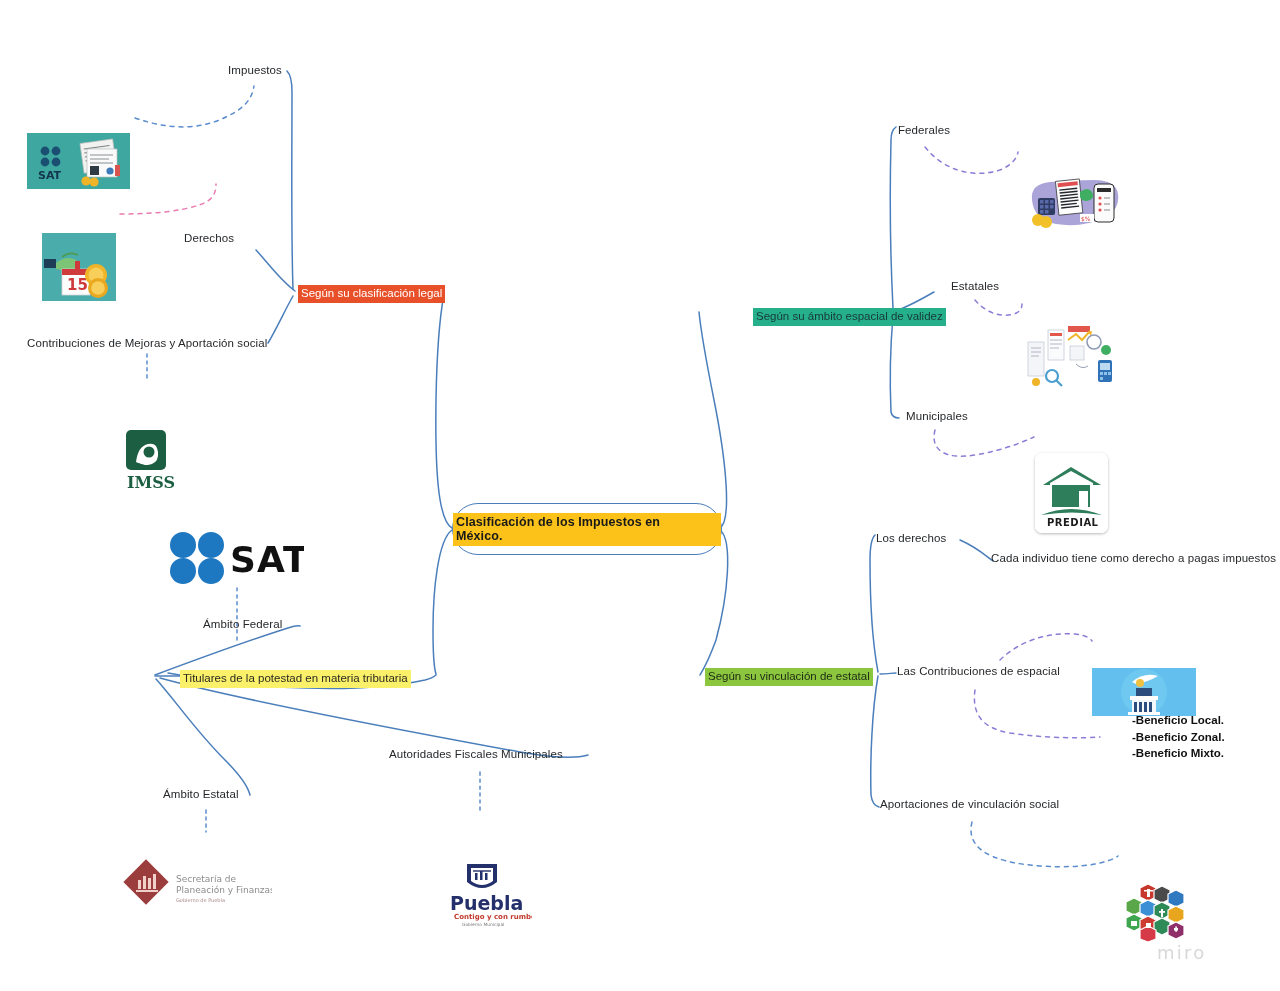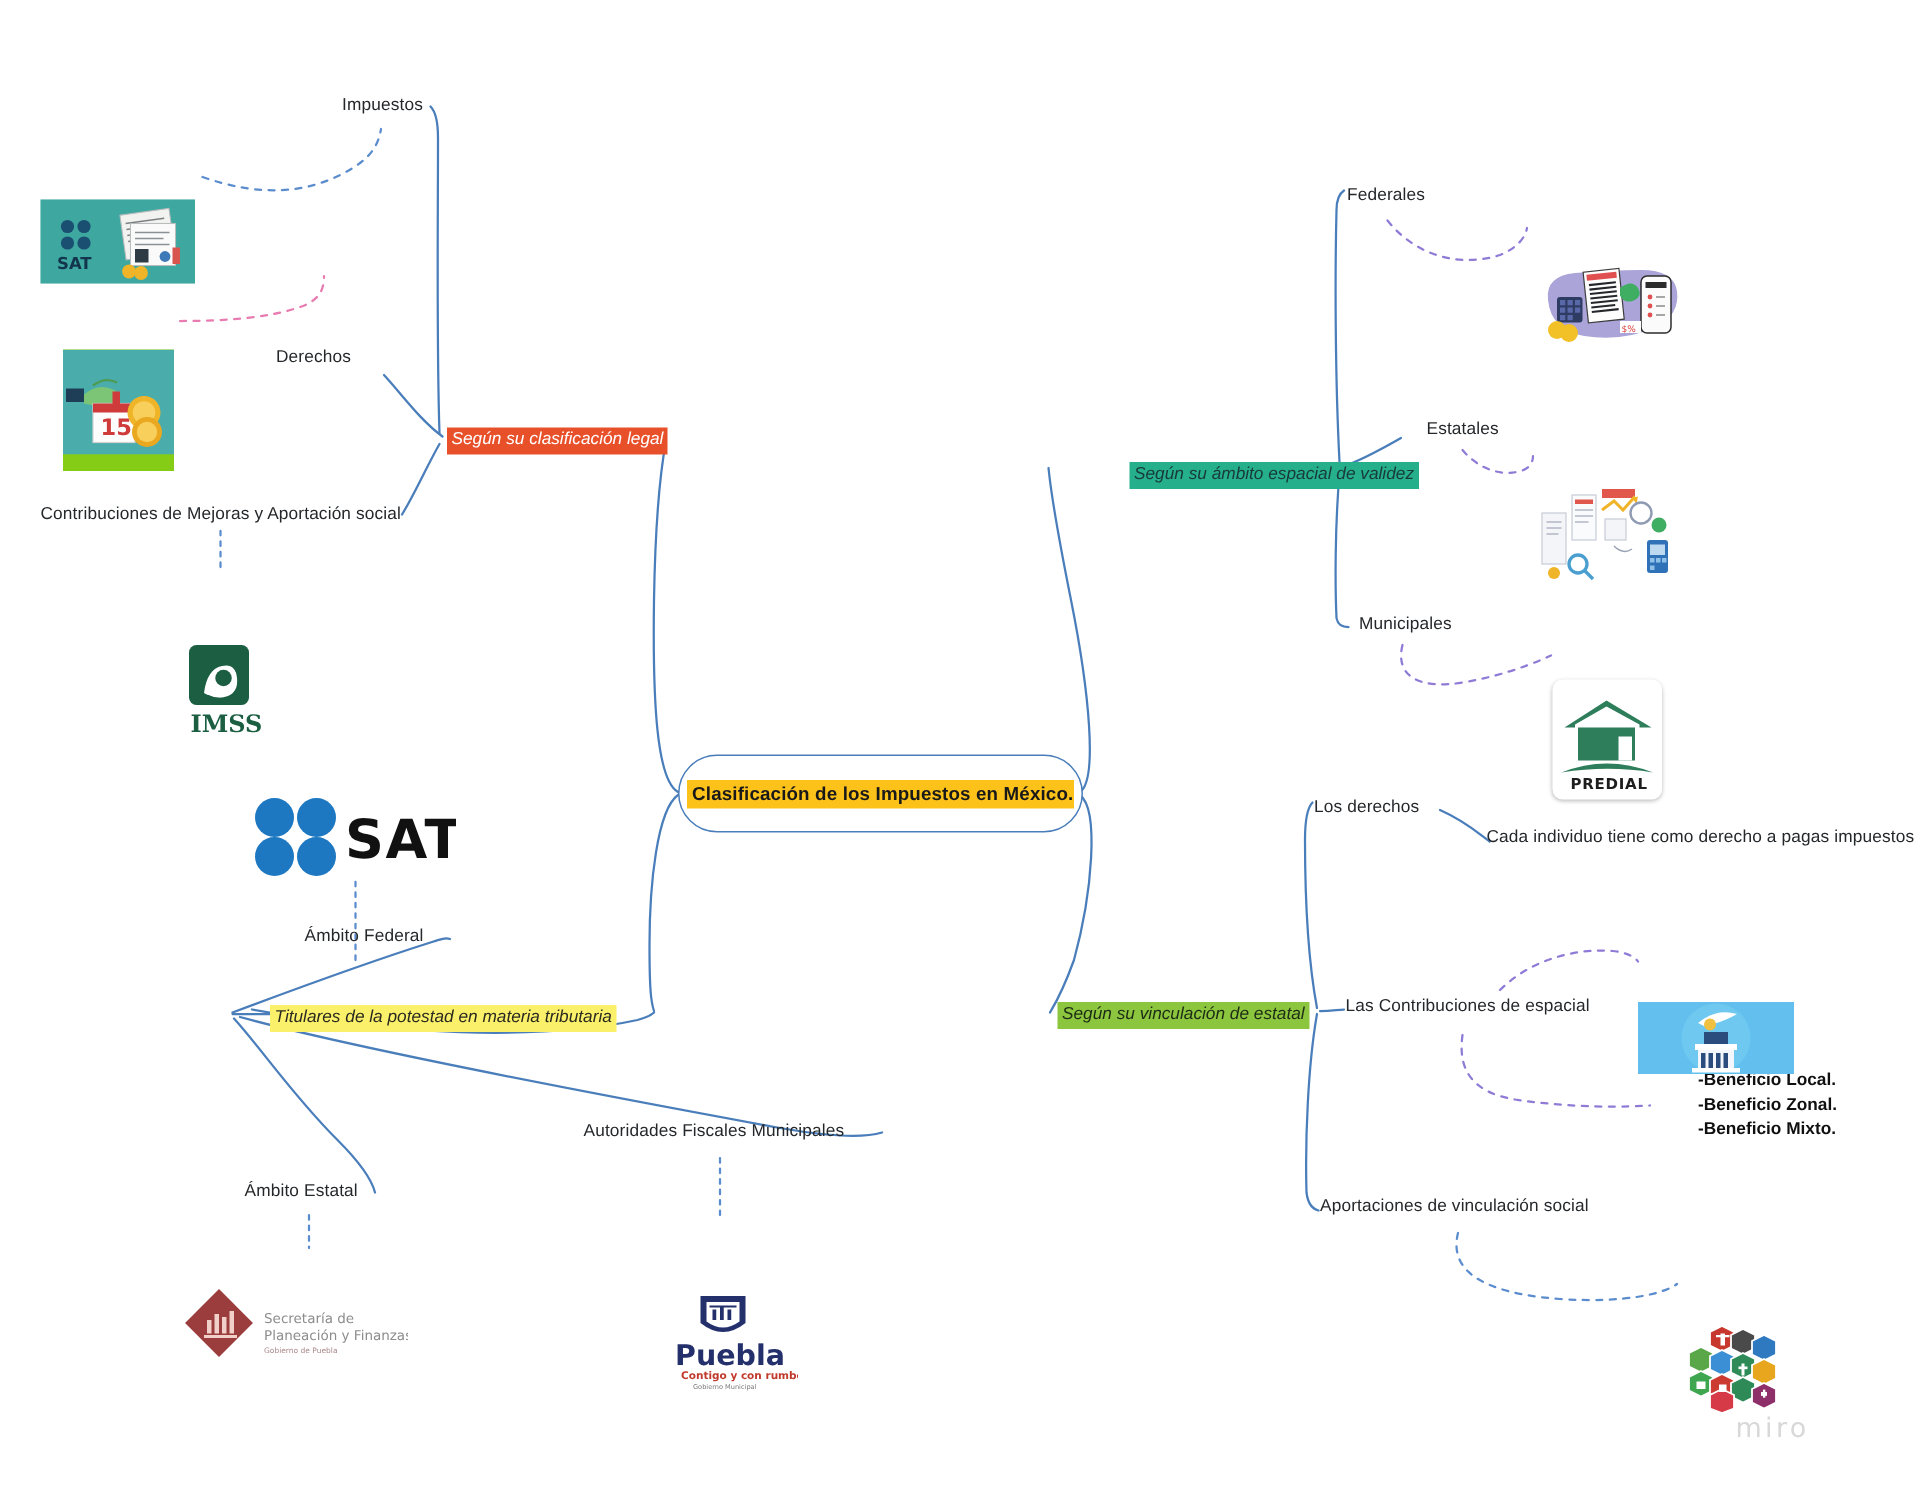--- a/index.html
+++ b/index.html
@@ -9,47 +9,47 @@
   }
   #board{position:absolute;inset:0;}
   svg.links{position:absolute;left:0;top:0;width:1280px;height:991px;pointer-events:none;}
 
   .node{position:absolute;white-space:nowrap;line-height:1.15;}
 
   
   .lbl{font-size:11.5px;color:#25282b;letter-spacing:.1px;}
 
   
-  .hl{font-size:11.5px;padding:2px 3px 3px 3px;display:inline-block;font-weight:600;font-style:italic;}
+  .hl{font-size:11.5px;padding:2px 3px 3px 3px;display:inline-block;font-weight:600;}
   .hl-red{background:#e8502a;color:#ffffff;font-weight:400;}
   .hl-teal{background:#25b08b;color:#18393a;font-weight:400;}
   .hl-green{background:#8cc63e;color:#1d2b15;font-weight:400;}
   .hl-yellow{background:#fbf06a;color:#2a2a20;font-weight:400;}
 
   
   #center-node{
     position:absolute;left:452px;top:503px;width:268px;height:50px;
     border:1.4px solid #4a7ebb;border-radius:26px;background:#fff;
     display:flex;align-items:center;justify-content:center;
   }
   #center-node .hl-center{
     background:#fdc21a;color:#191919;font-size:12.5px;font-weight:700;
-    padding:2px 0 3px 3px;letter-spacing:.1px;
+    padding:2px 14px 3px 3px;letter-spacing:.1px;
   }
 
   .benefits{font-size:11.5px;font-weight:700;color:#101010;line-height:1.45;}
 
   
   .tile{position:absolute;overflow:hidden;margin-top:48px;}
   .tile.card{background:#fff;border-radius:7px;box-shadow:0 1px 3px rgba(0,0,0,.28);}
 
   
   .t-sat-doc{left:27px;top:85px;width:103px;height:56px;background:#3ea8a0;}
   
-  .t-cal{left:42px;top:185px;width:74px;height:81px;background:#84cc16;}
+  .t-cal{left:42px;top:185px;width:74px;height:68px;background:#737373;}
   
   .t-fed{left:1018px;top:122px;width:105px;height:62px;background:#ffffff;}
   
   .t-est{left:1022px;top:272px;width:100px;height:68px;background:#ffffff;}
   
   .t-pred{left:1035px;top:405px;width:73px;height:80px;}
   
   .t-cap{left:1092px;top:620px;width:104px;height:48px;background:#63c0ee;}
   
   .t-soc{left:1118px;top:832px;width:74px;height:62px;background:#ffffff;}

